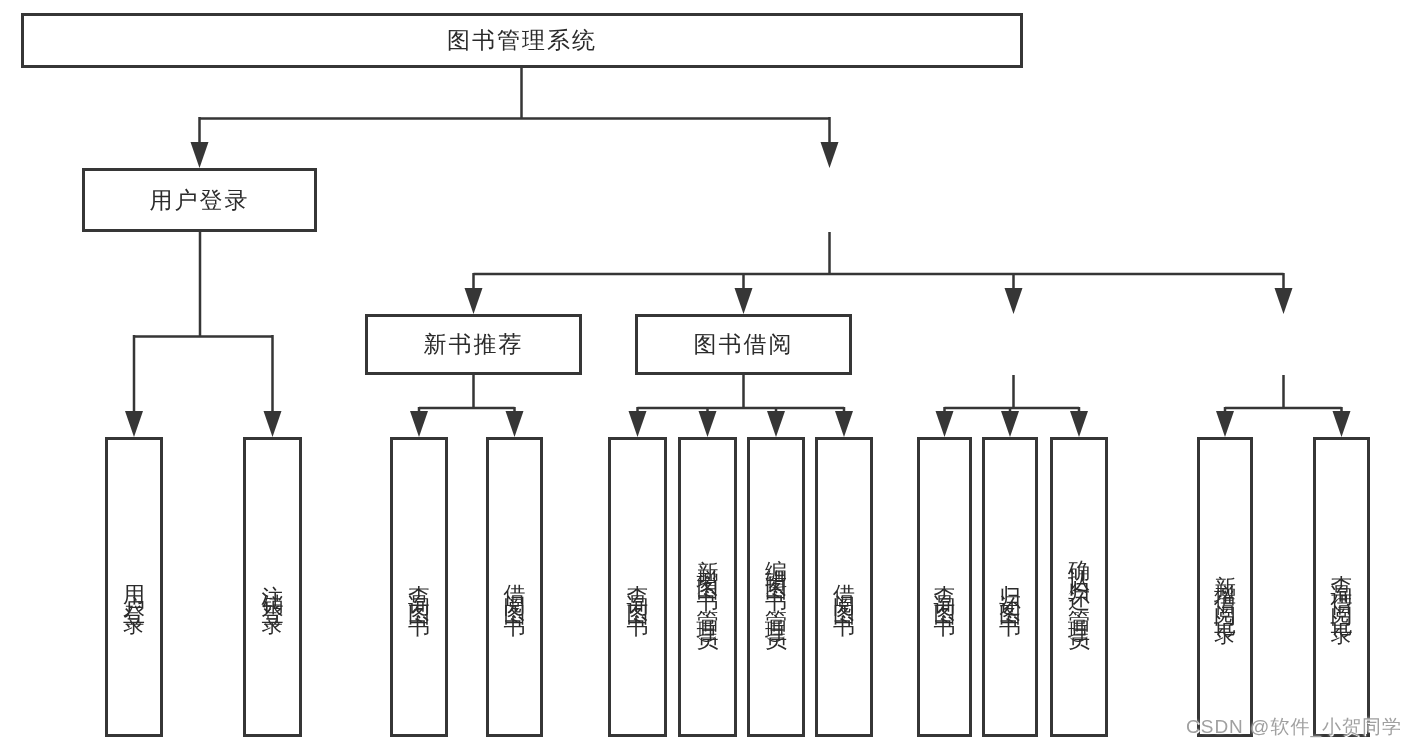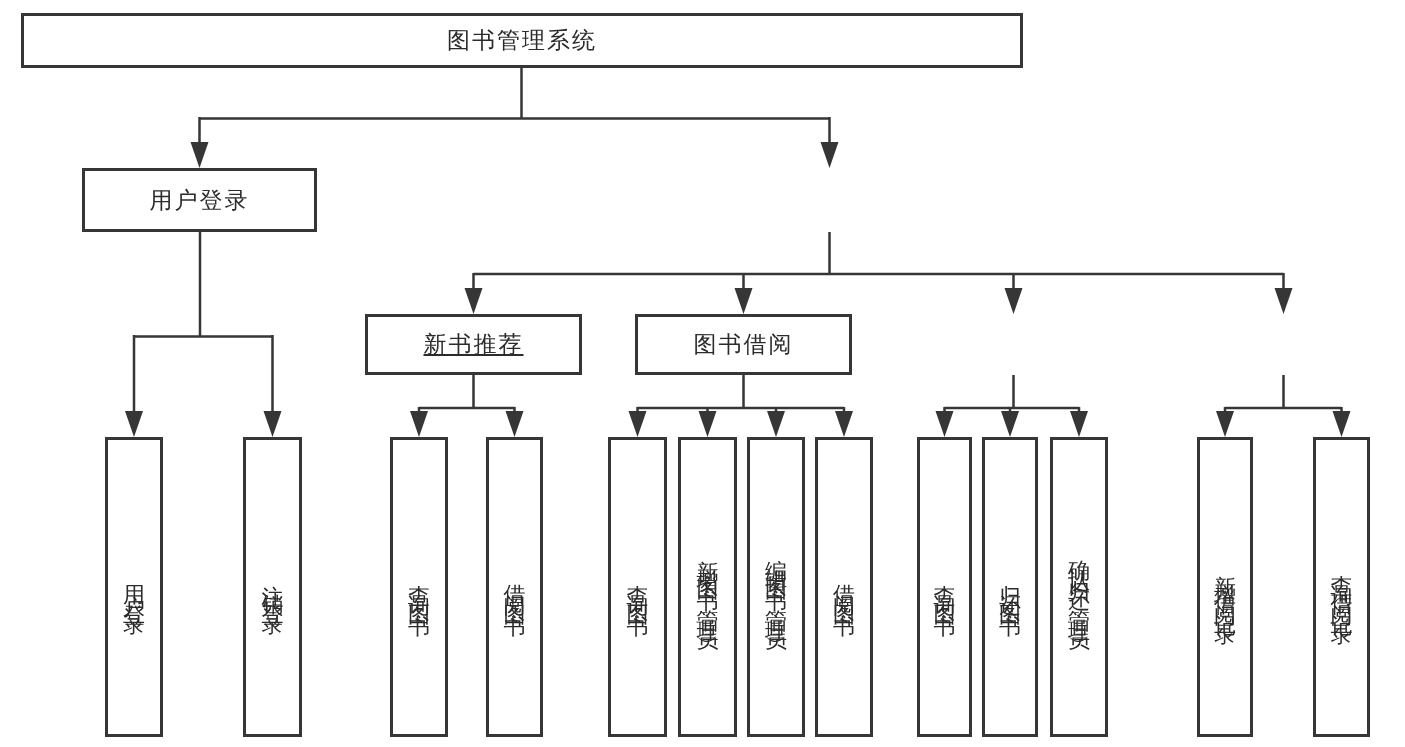--- a/index.html
+++ b/index.html
@@ -96,21 +96,21 @@
   </svg>
 
   <div class="node hbox" style="left:21px; top:13px; width:1002px; height:55px;">
     <span>图书管理系统</span>
   </div>
 
   <div class="node hbox" style="left:82px; top:168px; width:235px; height:64px;">
     <span>用户登录</span>
   </div>
 
-  <div class="node hbox" style="left:365px; top:314px; width:217px; height:61px;text-decoration:underline;">
+  <div class="node hbox" style="left:365px; top:314px; width:217px; height:61px;">
     <span>新书推荐</span>
   </div>
   <div class="node hbox" style="left:635px; top:314px; width:217px; height:61px;text-align:center;">
     <span>图书借阅</span>
   </div>
 
   <div class="node vbox" style="left:105px; top:437px; width:58px; height:300px;">
     <span>用户登录</span>
   </div>
   <div class="node vbox" style="left:243px; top:437px; width:59px; height:300px;">
@@ -147,14 +147,15 @@
     <span>确认归还（管理员）</span>
   </div>
 
   <div class="node vbox" style="left:1197px; top:437px; width:56px; height:300px;">
     <span>新增借阅记录</span>
   </div>
   <div class="node vbox" style="left:1313px; top:437px; width:57px; height:300px;">
     <span>查询借阅记录</span>
   </div>
 
+  <div class="watermark">CSDN @软件_小贺同学</div>
 
 </div>
 
 </body></html>

